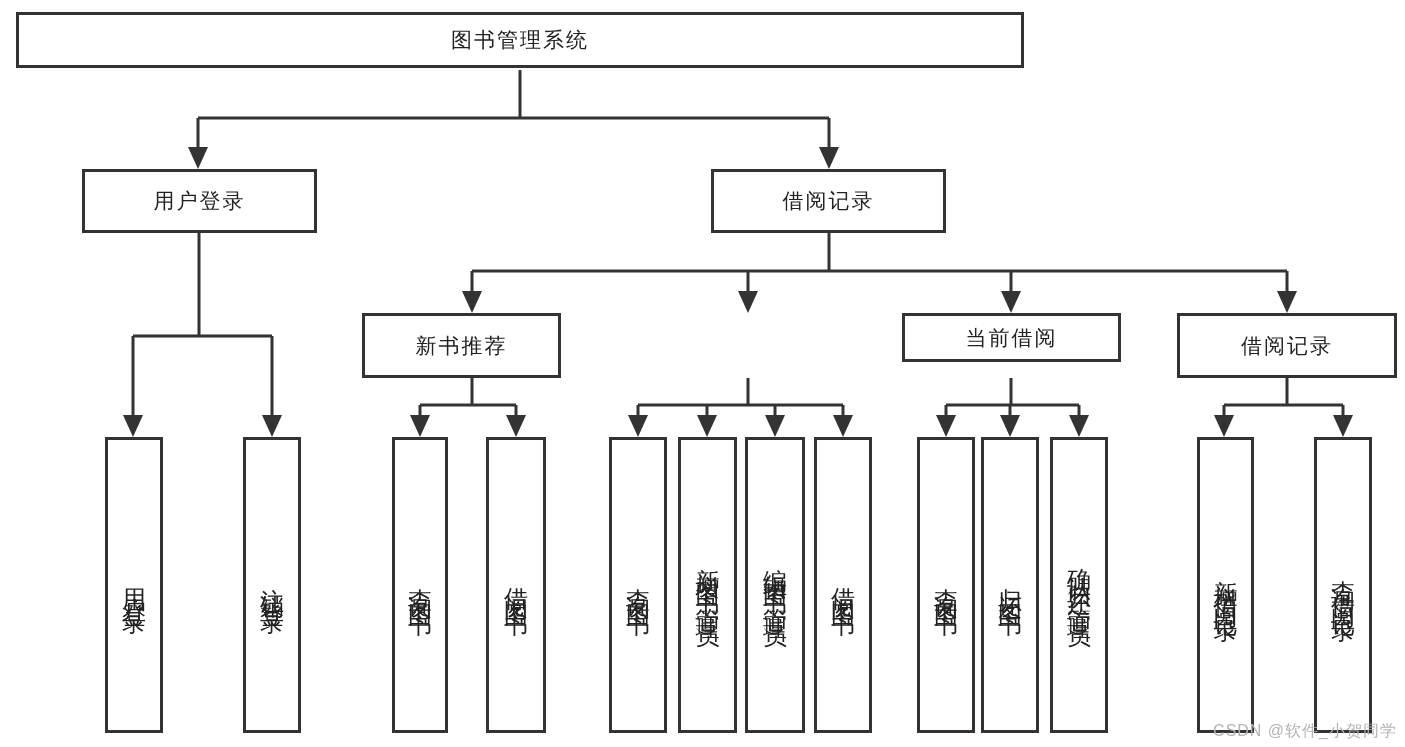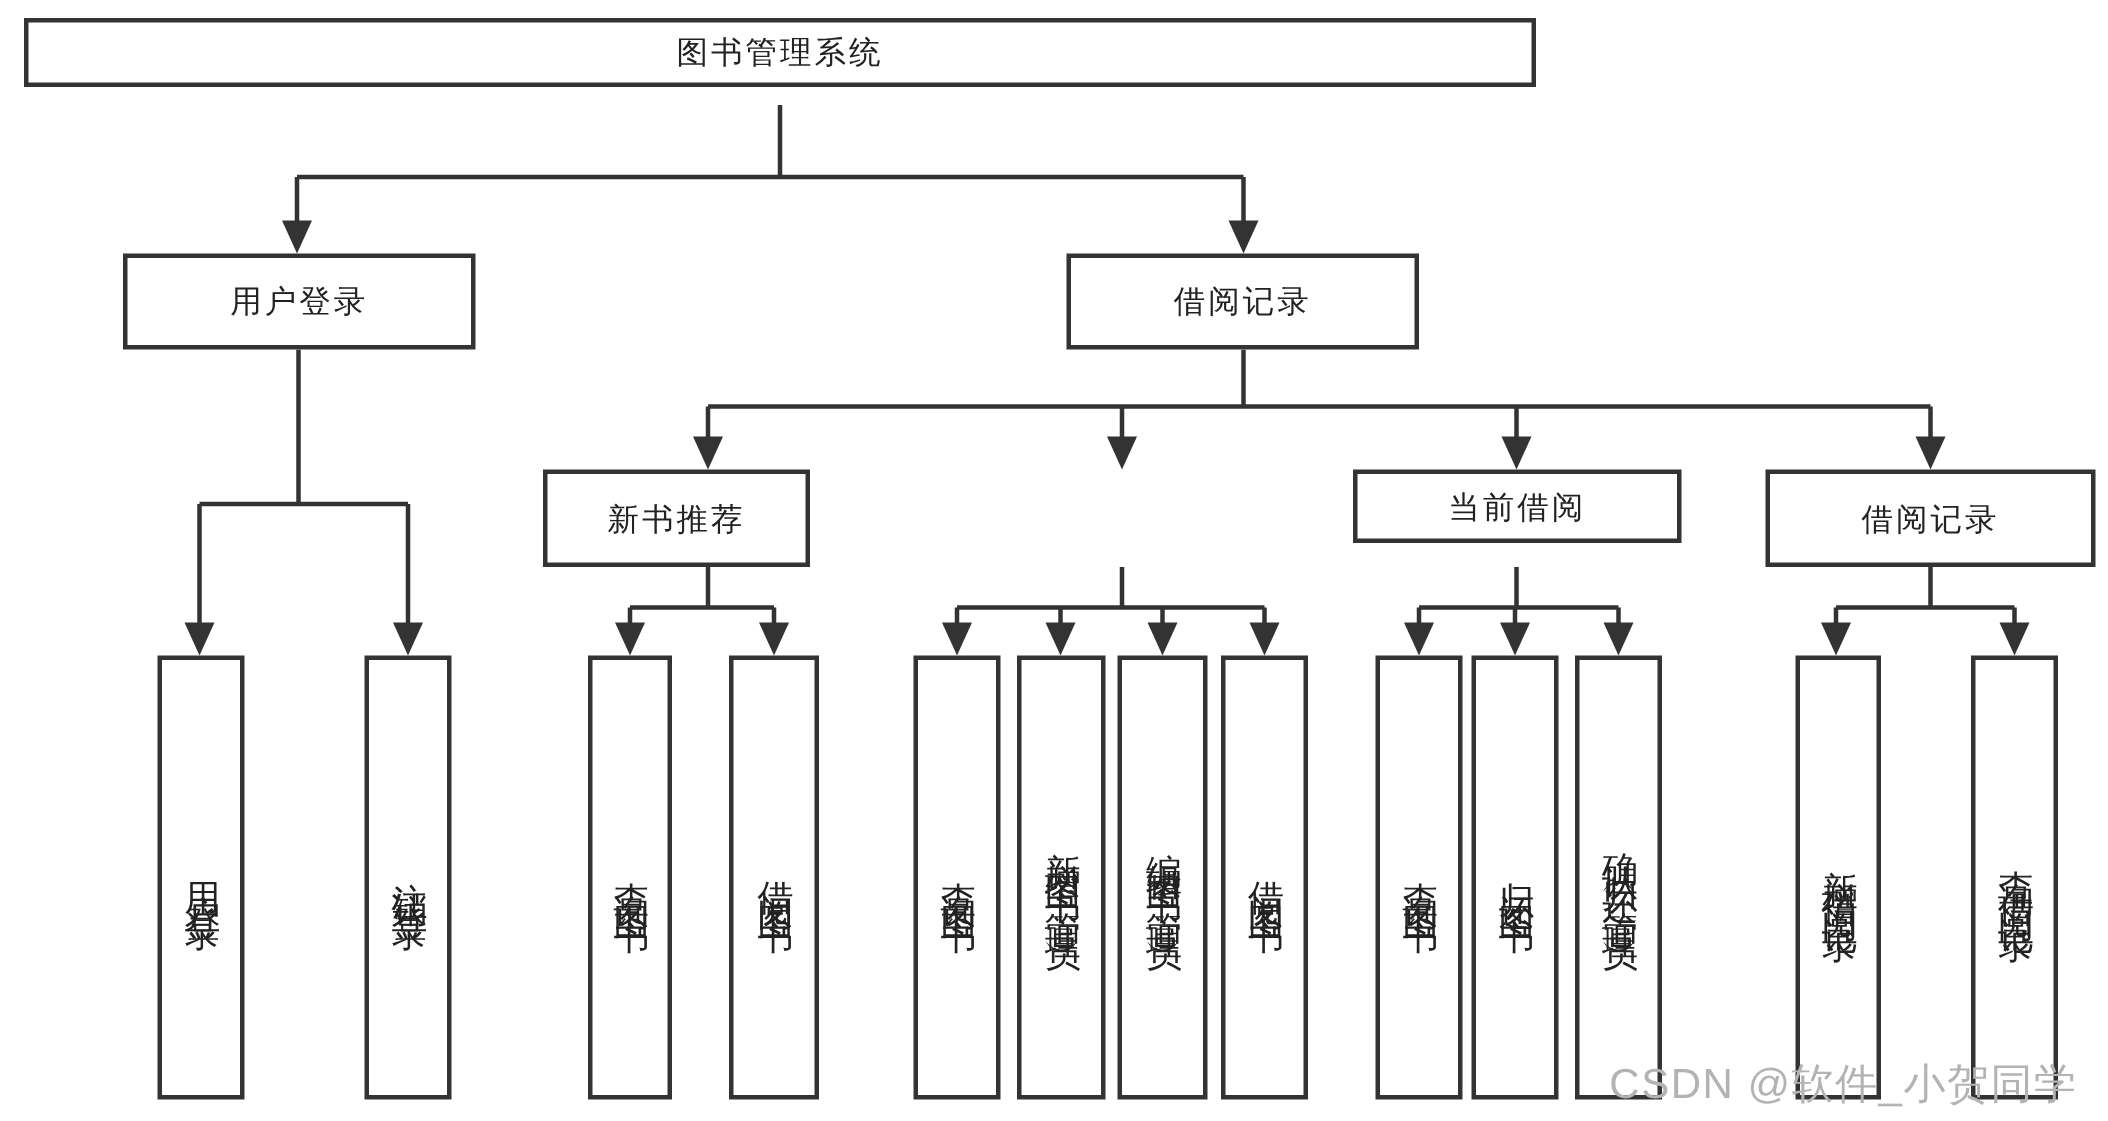--- a/index.html
+++ b/index.html
@@ -29,22 +29,22 @@
   .hbox span{font-size:21px;letter-spacing:2px;white-space:nowrap;}
   .vtext{
     writing-mode:vertical-rl;
     text-orientation:mixed;
     font-size:24px;
     letter-spacing:8px;
     line-height:1;
   }
   .watermark{
     position:absolute;
-    right:20px;bottom:5px;
-    font-size:28px;
+    right:8px;bottom:5px;
+    font-size:16px;
     color:var(--wm);
     letter-spacing:1px;
     z-index:5;
     pointer-events:none;
     white-space:nowrap;
   }
 </style>
 </head>
 <body>
 
@@ -86,32 +86,32 @@
       <polygon stroke="none" points="1000,415 1020,415 1010,437"></polygon>
       <polygon stroke="none" points="1069,415 1089,415 1079,437"></polygon>
     </g>
     <g stroke="#333333" stroke-width="3" fill="#333333">
       <path fill="none" d="M1287,378 V405 M1224,405 H1343 M1224,405 V420 M1343,405 V420"></path>
       <polygon stroke="none" points="1214,415 1234,415 1224,437"></polygon>
       <polygon stroke="none" points="1333,415 1353,415 1343,437"></polygon>
     </g>
   </svg>
 
-  <div class="hbox" style="left:16px;top:12px;width:1008px;height:46px">
+  <div class="hbox" style="left:16px;top:12px;width:1008px;height:56px">
     <span>图书管理系统</span>
   </div>
 
   <div class="hbox" style="left:82px;top:169px;width:235px;height:64px">
     <span>用户登录</span>
   </div>
   <div class="hbox" style="left:711px;top:169px;width:235px;height:64px">
     <span>借阅记录</span>
   </div>
 
-  <div class="hbox" style="left:362px;top:313px;width:178px;height:65px">
+  <div class="hbox" style="left:362px;top:313px;width:199px;height:65px">
     <span>新书推荐</span>
   </div>
   <div class="hbox" style="left:902px;top:313px;width:219px;height:49px">
     <span>当前借阅</span>
   </div>
   <div class="hbox" style="left:1177px;top:313px;width:220px;height:65px">
     <span>借阅记录</span>
   </div>
 
   <div class="vbox" style="left:105px;top:437px;width:58px;height:296px">

